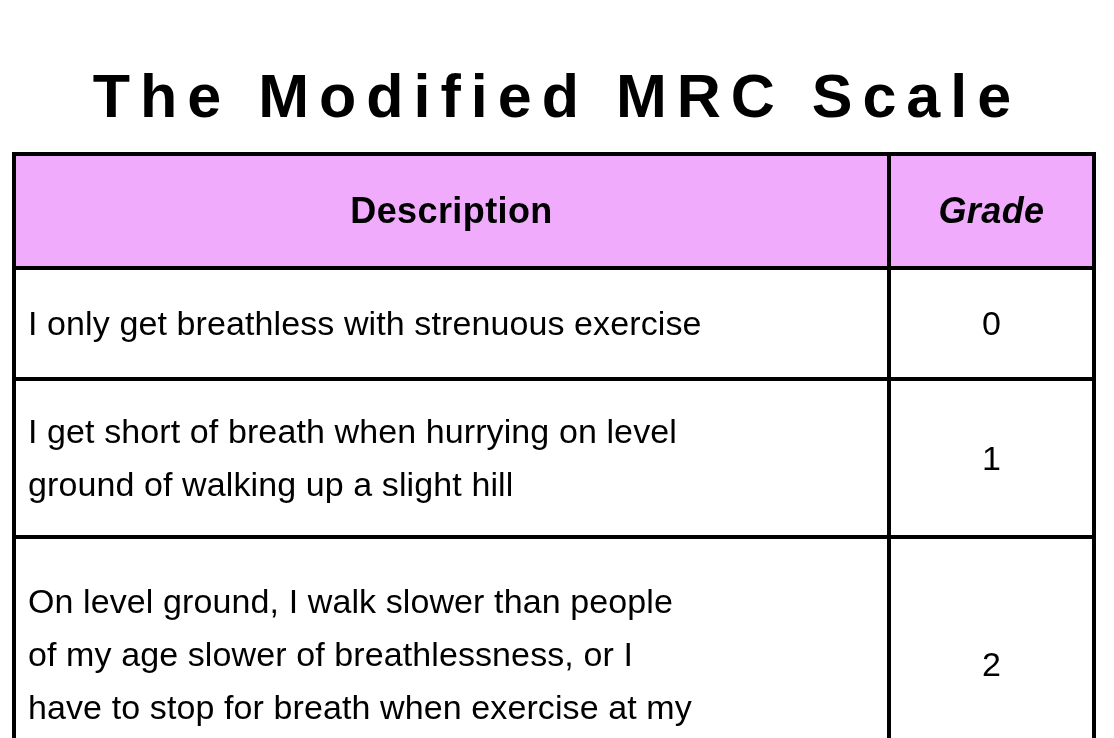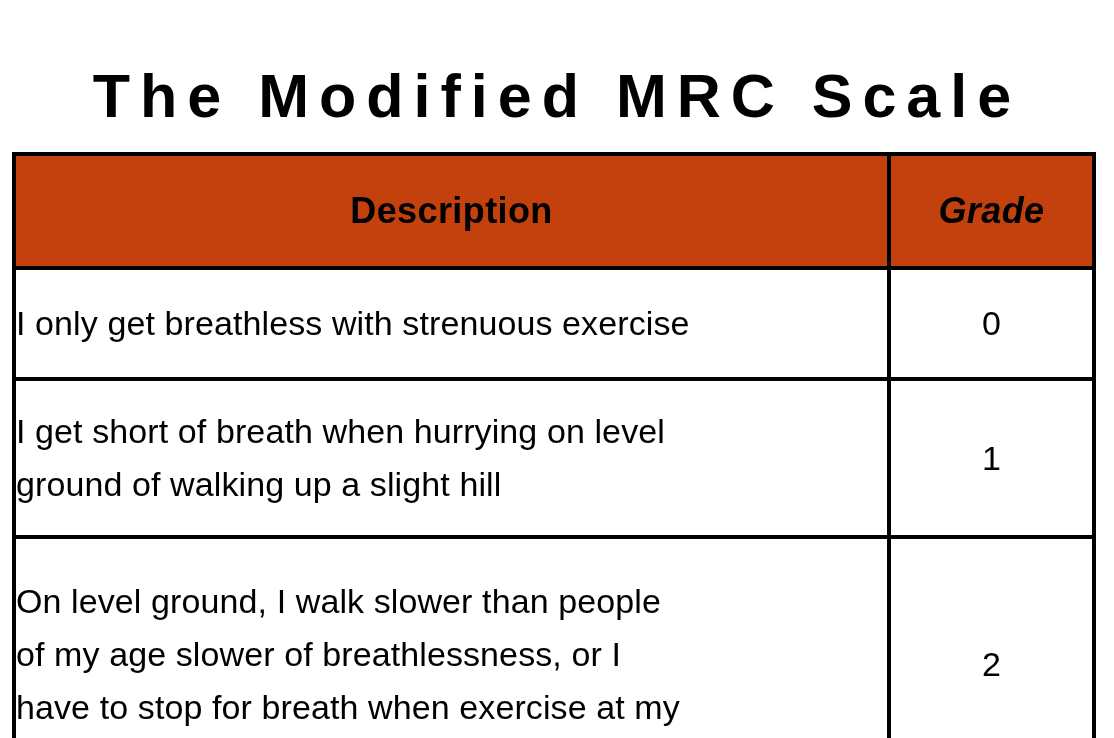--- a/index.html
+++ b/index.html
@@ -55,21 +55,21 @@
   .scale-table th,
   .scale-table td {
     border: 4px solid #000000;
     padding: 0;
     vertical-align: middle;
     color: #000000;
   }
 
   
   .scale-table thead th {
-    background: #c2410c;
+    background: #f0abfc;
     height: 110px;
     text-align: center;
     font-size: 36px;
     font-weight: 700;
     letter-spacing: 0.4px;
     line-height: 40px;
   }
   .scale-table thead th.grade-head {
     font-size: 36px;
     font-style: italic;
@@ -79,20 +79,21 @@
   .desc-cell {
     text-align: left;
     font-size: 34px;
     font-weight: 400;
     line-height: 53px;
     letter-spacing: 0.1px;
     padding: 0 10px 0 22px;
   }
   .desc-cell .desc-text {
     display: block;
+    padding-left: 12px;
   }
   .grade-cell {
     text-align: center;
     font-size: 34px;
     font-weight: 400;
     line-height: 53px;
   }
 
   .row-1 .desc-cell,
   .row-1 .grade-cell { height: 107px; }

